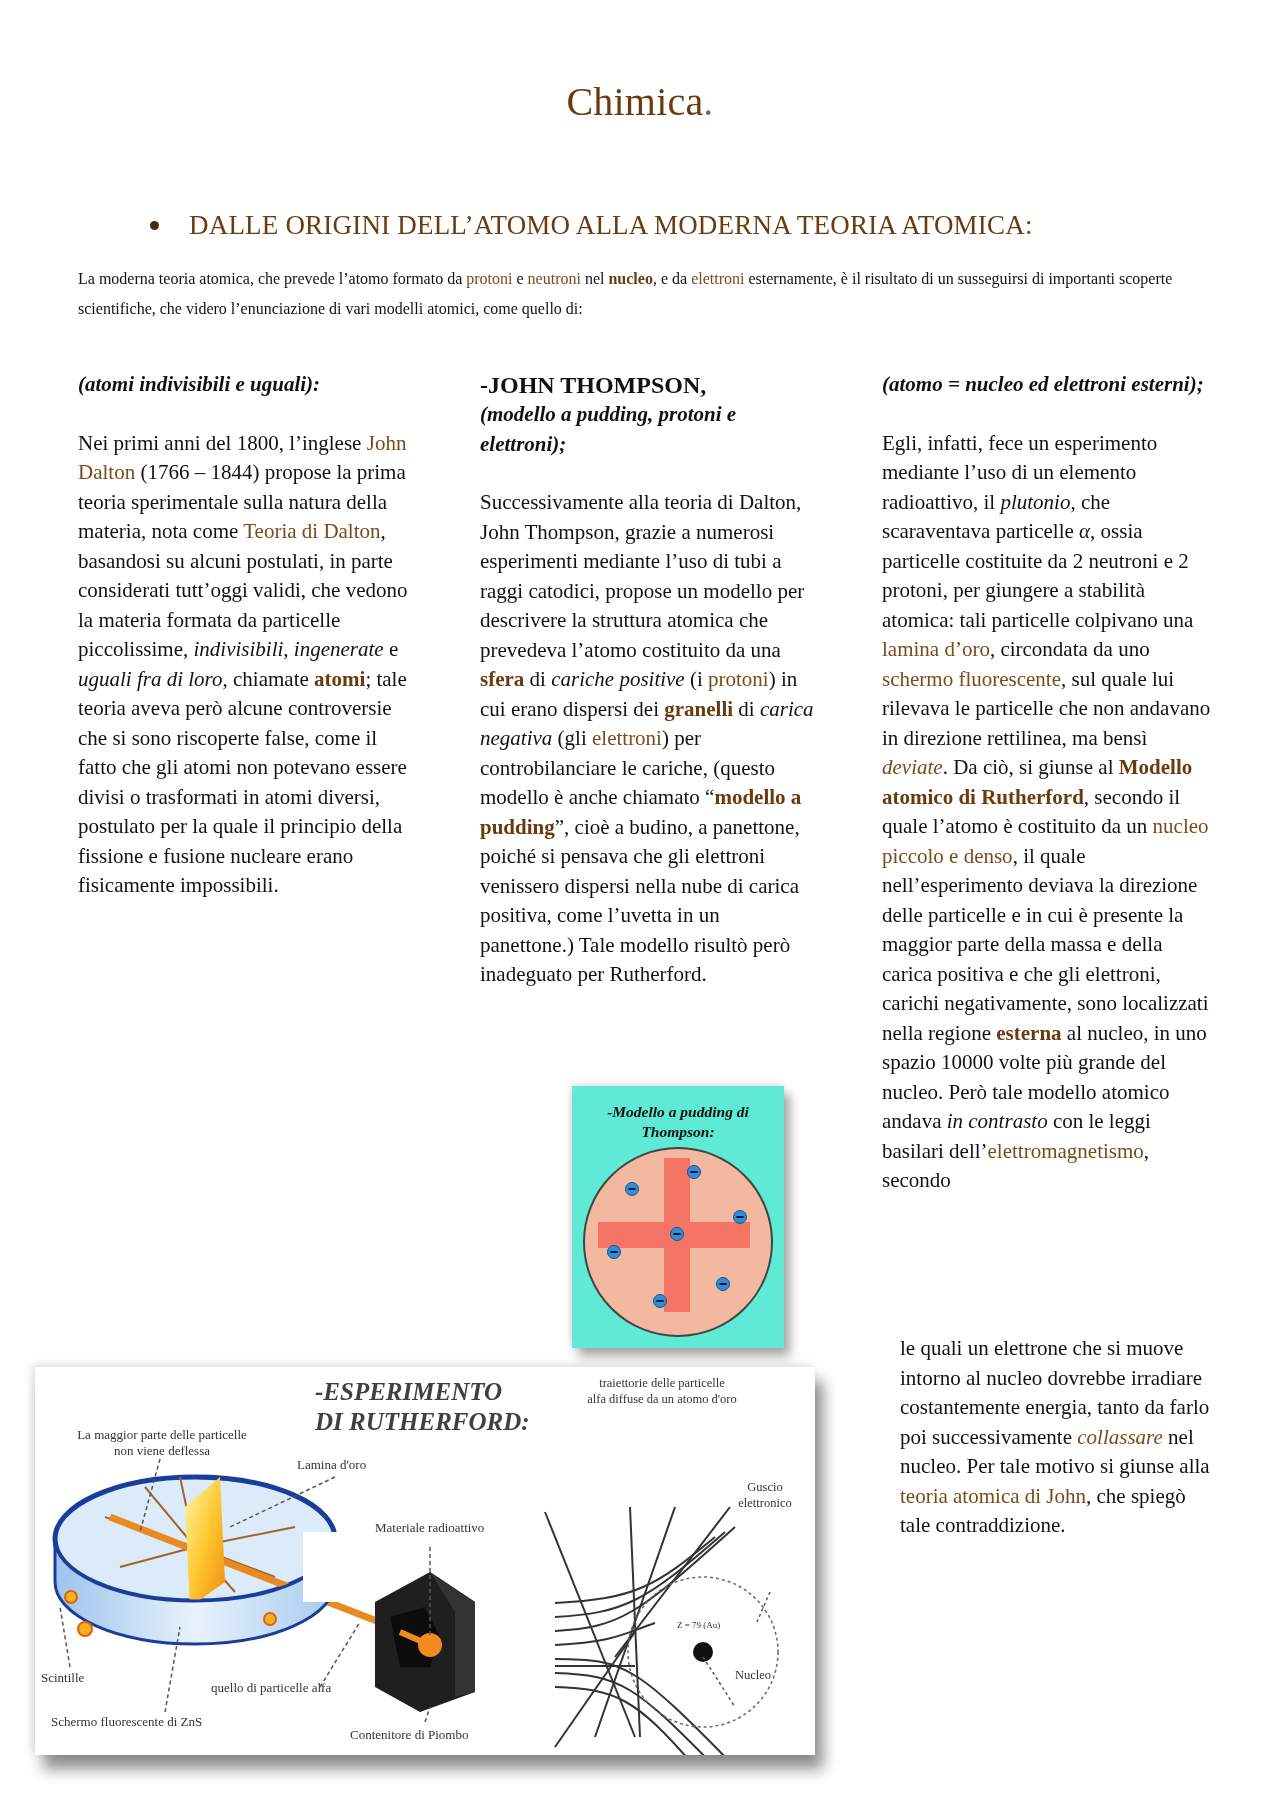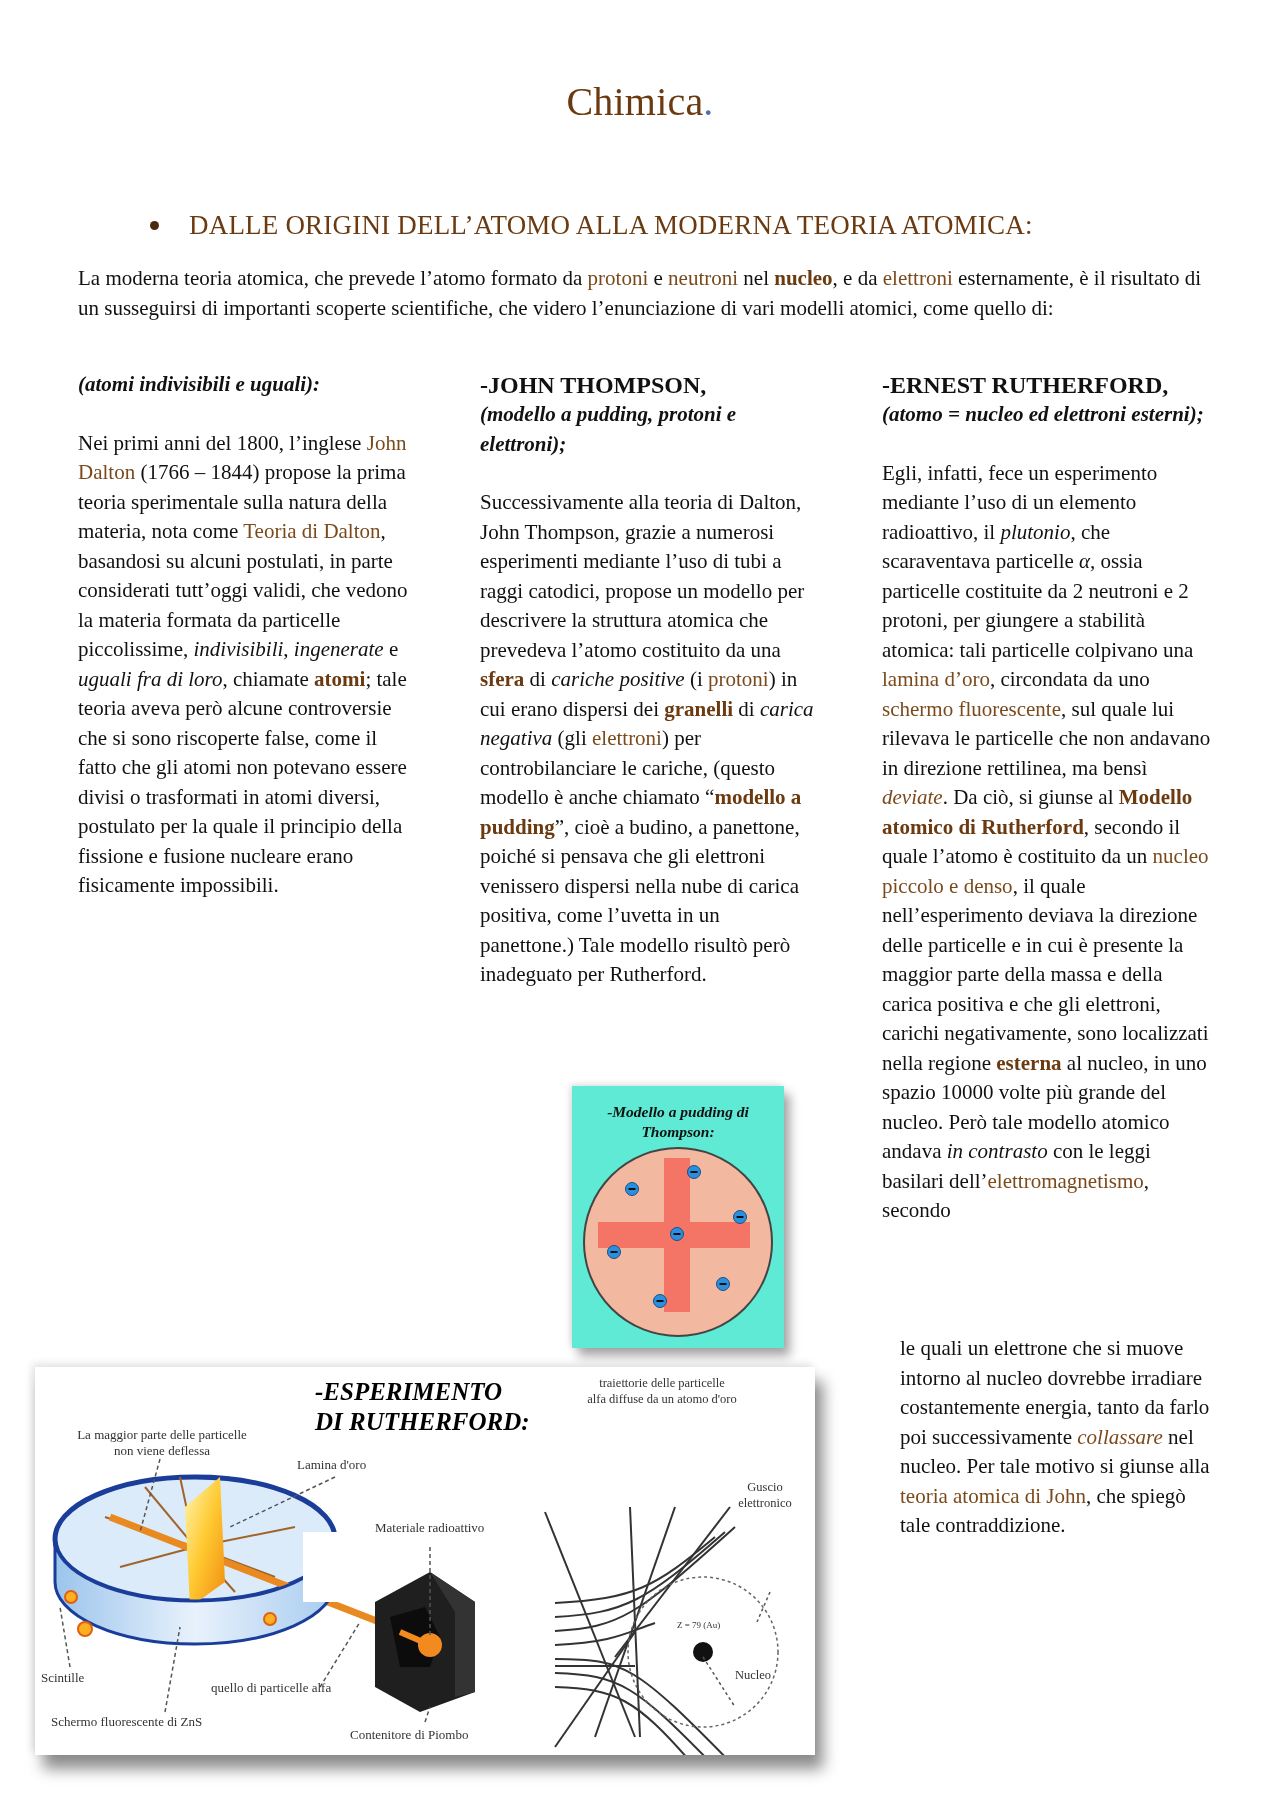--- a/index.html
+++ b/index.html
@@ -17,21 +17,21 @@
     font-size: 27px; color: #6b3a10; letter-spacing: 0.2px;
     display: flex; align-items: center;
   }
   .section-heading .bullet {
     display: inline-block; width: 9px; height: 9px; border-radius: 50%;
     background: #4a2c0c; margin-right: 30px; margin-left: 0;
   }
 
   .intro {
     position: absolute; top: 264px; left: 78px; width: 1135px;
-    font-size: 21px; line-height: 29.5px;
+    font-size: 16px; line-height: 29.5px;
   }
 
   .brown { color: #7a4a1c; }
   .brown-b { color: #6b3a10; font-weight: bold; }
   .it { font-style: italic; }
 
   .col {
     position: absolute; top: 370px; width: 335px;
     font-size: 21px; line-height: 29.5px;
   }
@@ -61,21 +61,21 @@
   .pudding-svg { position: absolute; left: 8px; top: 58px; }
 
   
   .exp-frame {
     position: absolute; left: 35px; top: 1367px; width: 780px; height: 388px;
     background: #ffffff;
     box-shadow: 8px 14px 14px rgba(0,0,0,0.45), -3px -3px 8px rgba(0,0,0,0.12);
   }
   .exp-title {
     position: absolute; left: 280px; top: 10px;
-    font-style: italic; font-weight: bold; font-size: 25px; line-height: 30px; color: #000000;
+    font-style: italic; font-weight: bold; font-size: 25px; line-height: 30px; color: #404040;
   }
   .exp-label {
     position: absolute; font-family: Liberation Serif, serif;
     font-size: 13px; color: #333; line-height: 16px; white-space: nowrap;
   }
   .exp-svg { position: absolute; left: 0; top: 0; }
 </style>
 </head>
 <body>
 
@@ -93,21 +93,20 @@
   <p class="col-body"><span>Nei primi anni del 1800, l’inglese </span><span class="brown">John Dalton</span><span> (1766 – 1844) propose la prima teoria sperimentale sulla natura della materia, nota come </span><span class="brown">Teoria di Dalton</span><span>, basandosi su alcuni postulati, in parte considerati tutt’oggi validi, che vedono la materia formata da particelle piccolissime, </span><span class="it">indivisibili</span><span>, </span><span class="it">ingenerate</span><span> e </span><span class="it">uguali fra di loro</span><span>, chiamate </span><span class="brown-b">atomi</span><span>; tale teoria aveva però alcune controversie che si sono riscoperte false, come il fatto che gli atomi non potevano essere divisi o trasformati in atomi diversi, postulato per la quale il principio della fissione e fusione nucleare erano fisicamente impossibili.</span></p>
 </div>
 
 <div class="col c2">
   <div class="col-title">-JOHN THOMPSON,</div>
   <div class="col-sub">(modello a pudding, protoni e elettroni);</div>
   <p class="col-body"><span>Successivamente alla teoria di Dalton, John Thompson, grazie a numerosi esperimenti mediante l’uso di tubi a raggi catodici, propose un modello per descrivere la struttura atomica che prevedeva l’atomo costituito da una </span><span class="brown-b">sfera</span><span> di </span><span class="it">cariche positive</span><span> (i </span><span class="brown">protoni</span><span>) in cui erano dispersi dei </span><span class="brown-b">granelli</span><span> di </span><span class="it">carica negativa</span><span> (gli </span><span class="brown">elettroni</span><span>) per controbilanciare le cariche, (questo modello è anche chiamato “</span><span class="brown-b">modello a pudding</span><span>”, cioè a budino, a panettone, poiché si pensava che gli elettroni venissero dispersi nella nube di carica positiva, come l’uvetta in un panettone.) Tale modello risultò però inadeguato per Rutherford.</span></p>
 </div>
 
 <div class="col c3">
-  <div class="col-title">-ERNEST RUTHERFORD,</div>
   <div class="col-sub">(atomo = nucleo ed elettroni esterni);</div>
   <p class="col-body"><span>Egli, infatti, fece un esperimento mediante l’uso di un elemento radioattivo, il </span><span class="it">plutonio</span><span>, che scaraventava particelle </span><span class="it">α,</span><span> ossia particelle costituite da 2 neutroni e 2 protoni, per giungere a stabilità atomica: tali particelle colpivano una </span><span class="brown">lamina d’oro</span><span>, circondata da uno </span><span class="brown">schermo fluorescente</span><span>, sul quale lui rilevava le particelle che non andavano in direzione rettilinea, ma bensì </span><span class="brown it">deviate</span><span>. Da ciò, si giunse al </span><span class="brown-b">Modello atomico di Rutherford</span><span>, secondo il quale l’atomo è costituito da un </span><span class="brown">nucleo piccolo e denso</span><span>, il quale nell’esperimento deviava la direzione delle particelle e in cui è presente la maggior parte della massa e della carica positiva e che gli elettroni, carichi negativamente, sono localizzati nella regione </span><span class="brown-b">esterna</span><span> al nucleo, in uno spazio 10000 volte più grande del nucleo. Però tale modello atomico andava </span><span class="it">in contrasto</span><span> con le leggi basilari dell’</span><span class="brown">elettromagnetismo</span><span>, secondo</span></p>
 </div>
 
 <p class="col3-tail"><span>le quali un elettrone che si muove intorno al nucleo dovrebbe irradiare costantemente energia, tanto da farlo poi successivamente </span><span class="brown it">collassare</span><span> nel nucleo. Per tale motivo si giunse alla </span><span class="brown">teoria atomica di John</span><span>, che spiegò tale contraddizione.</span></p>
 
 <div class="pudding-frame">
   <div class="pudding-caption">-Modello a pudding di Thompson:</div>
   <svg class="pudding-svg" width="196" height="196" viewBox="0 0 196 196">
     <circle cx="98" cy="98" r="94" fill="#f2b8a0" stroke="#444" stroke-width="2"></circle>

